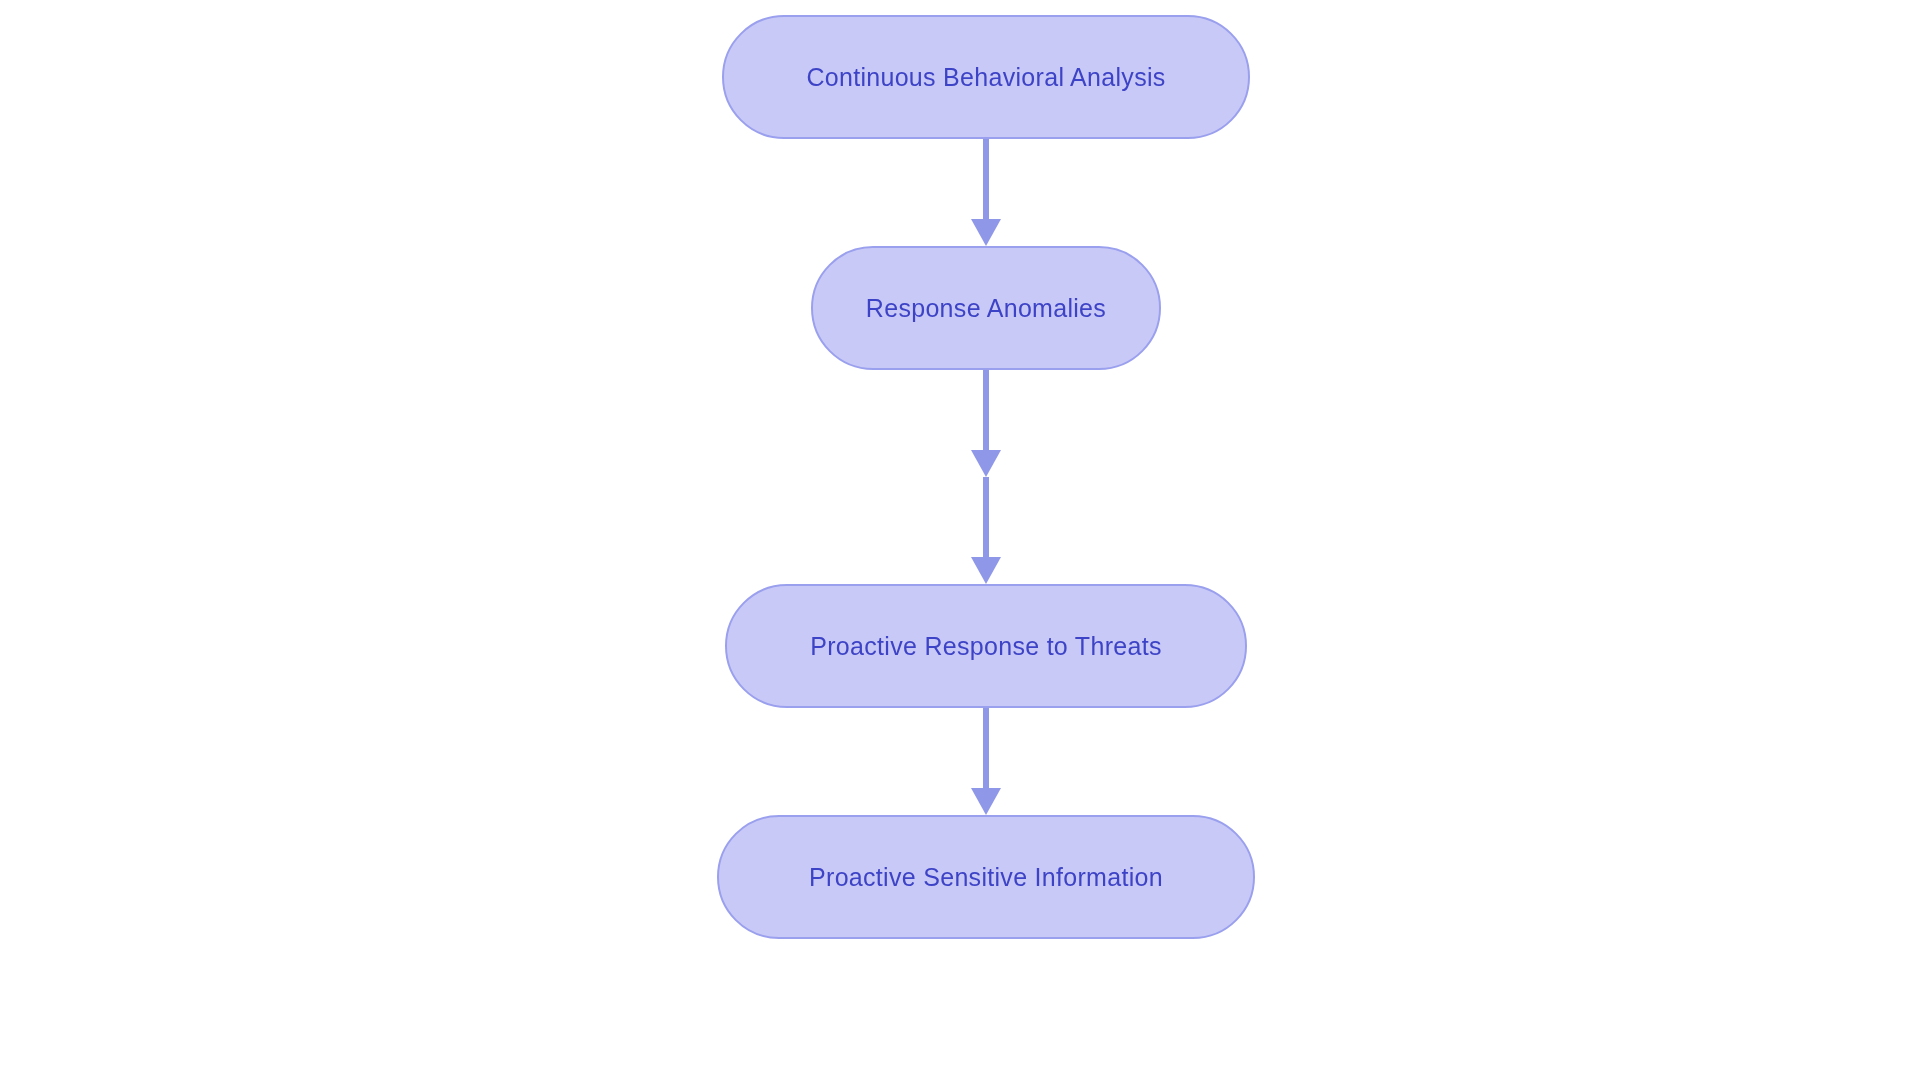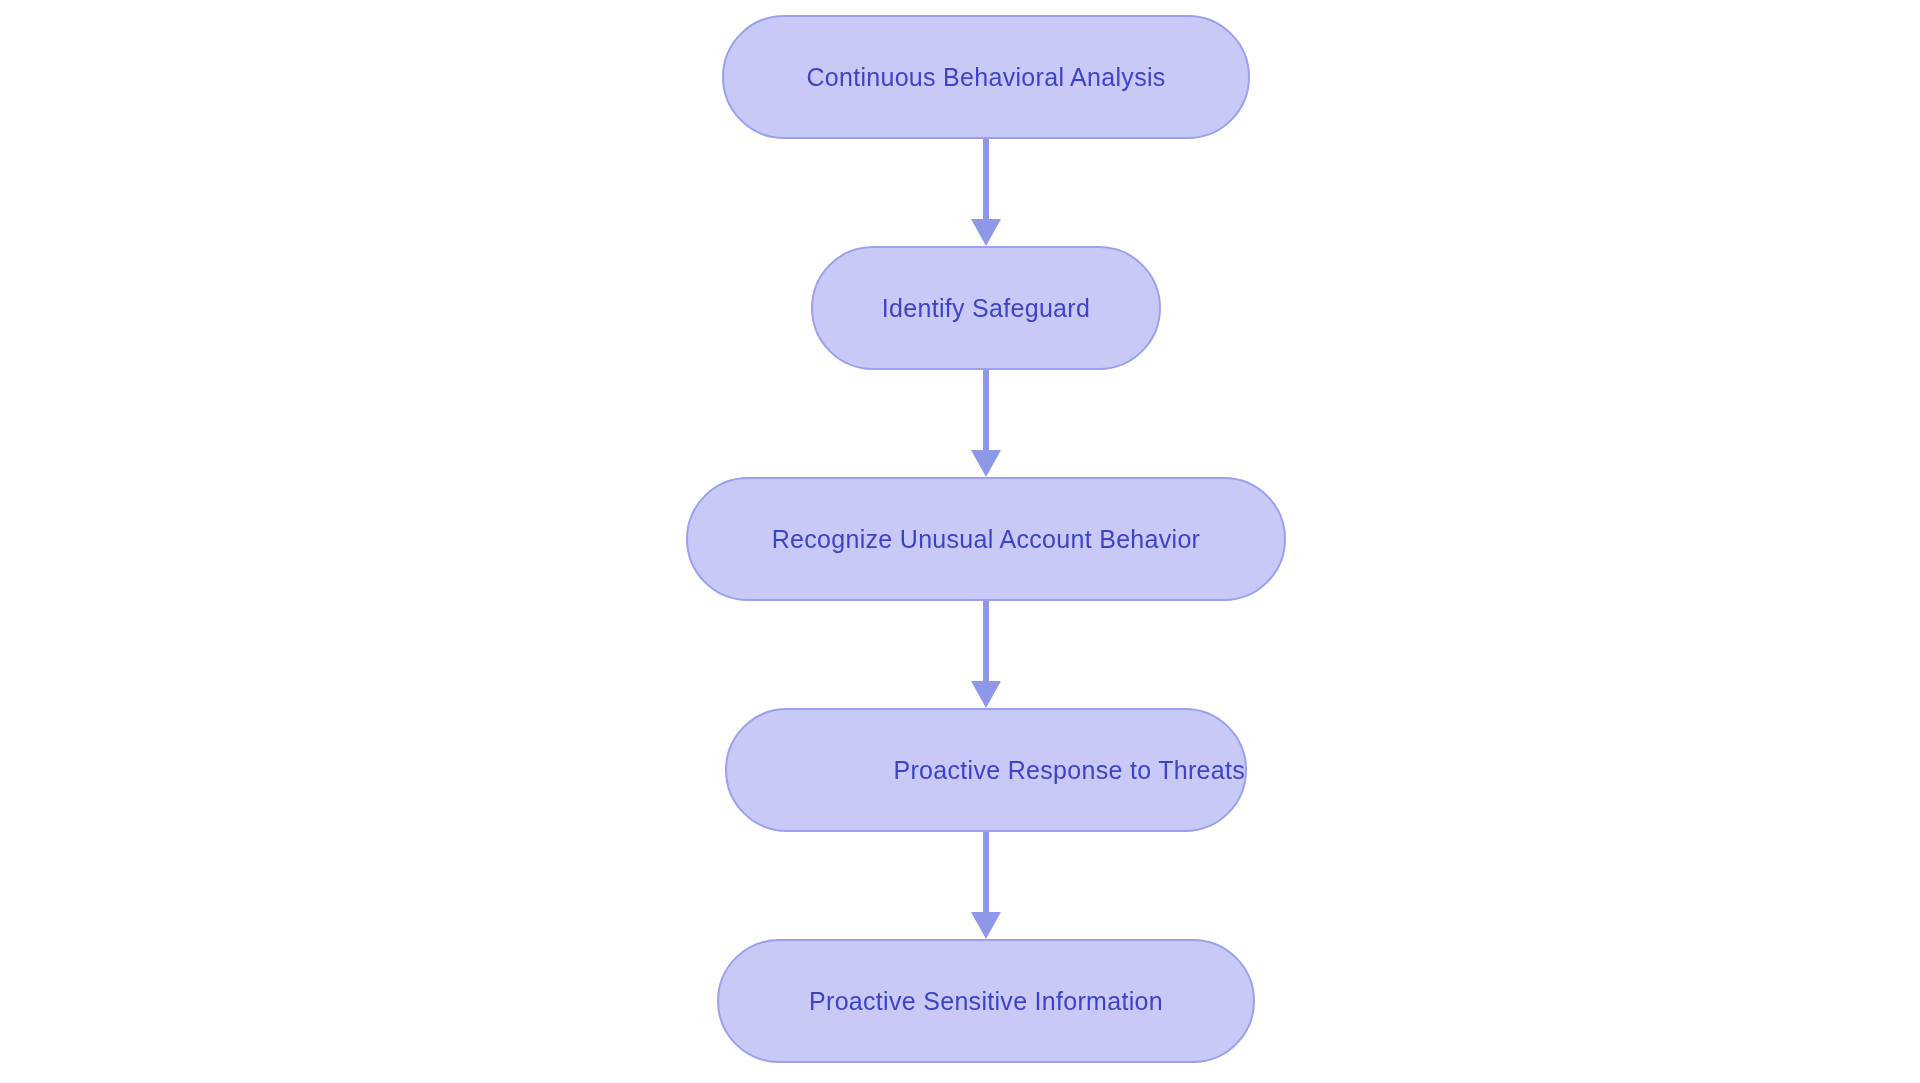--- a/index.html
+++ b/index.html
@@ -36,21 +36,21 @@
   }
   .node-label{
     color:var(--node-text);
     font-size:25px;
     letter-spacing:0.3px;
     white-space:nowrap;
   }
   .n1{width:528px;}
   .n2{width:350px;}
   .n3{width:600px;}
-  .n4{width:522px;justify-content:flex-end;}
+  .n4{width:522px;}
   .n5{width:538px;}
   .arrow{
     position:relative;
     width:30px;
     height:107px;
     flex-shrink:0;
   }
   .arrow-line{
     position:absolute;
     left:50%;
@@ -80,31 +80,28 @@
   <div class="node n1">
     <span class="node-label">Continuous Behavioral Analysis</span>
   </div>
 
   <div class="arrow">
     <div class="arrow-line"></div>
     <div class="arrow-head"></div>
   </div>
 
   <div class="node n2">
-    <span class="node-label">Identify Safeguard</span>
+    <span class="node-label">Response Anomalies</span>
   </div>
 
   <div class="arrow">
     <div class="arrow-line"></div>
     <div class="arrow-head"></div>
   </div>
 
-  <div class="node n3">
-    <span class="node-label">Recognize Unusual Account Behavior</span>
-  </div>
 
   <div class="arrow">
     <div class="arrow-line"></div>
     <div class="arrow-head"></div>
   </div>
 
   <div class="node n4">
     <span class="node-label">Proactive Response to Threats</span>
   </div>
 

